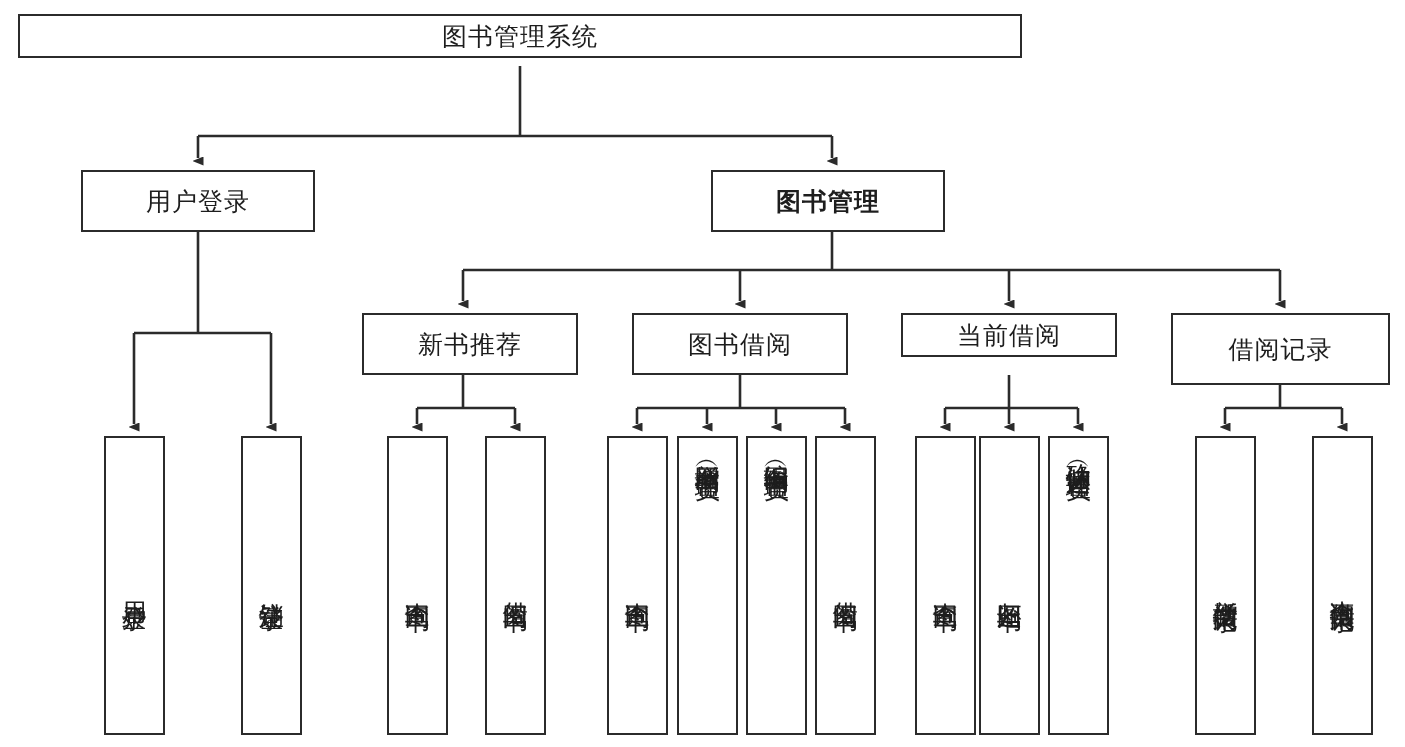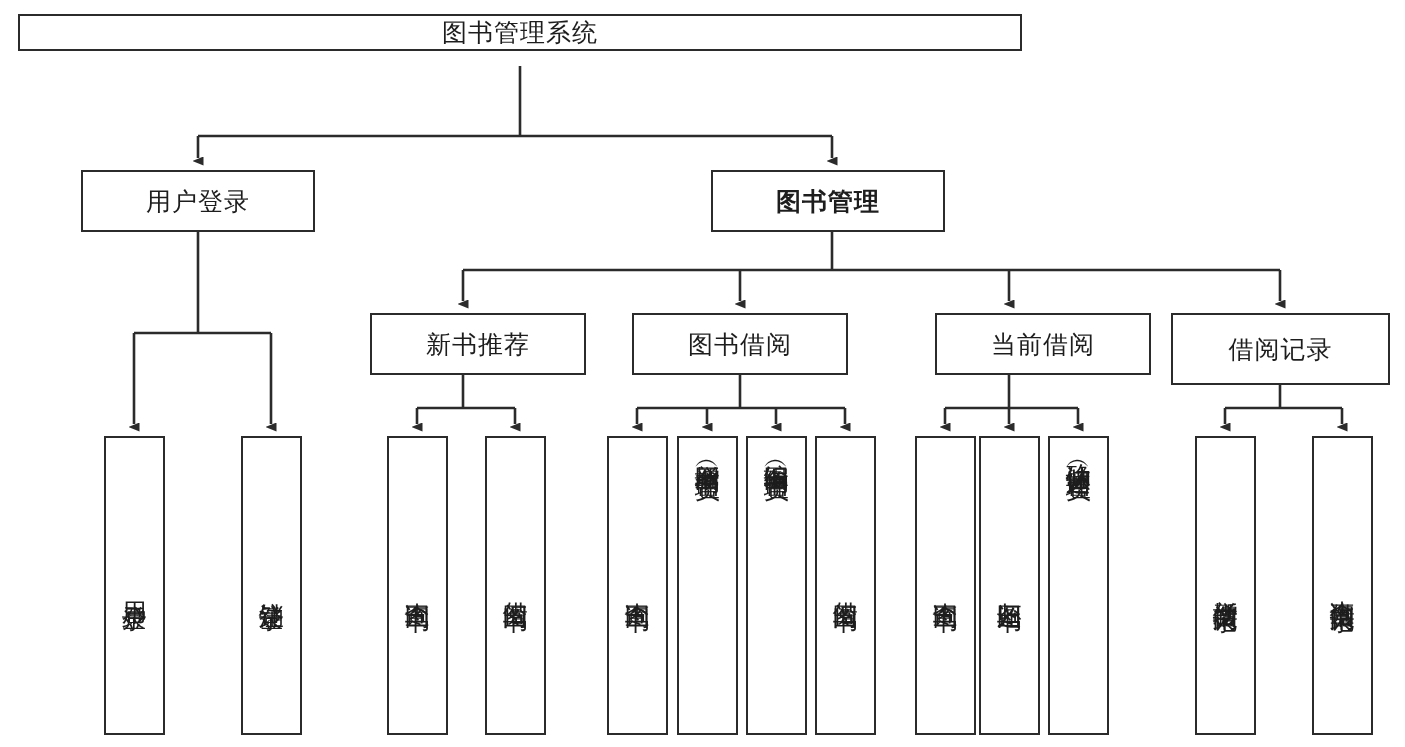--- a/index.html
+++ b/index.html
@@ -127,41 +127,41 @@
       <path d="M1009,408 L1009,424" marker-end="url(#arrow)"></path>
       <path d="M1078,408 L1078,424" marker-end="url(#arrow)"></path>
 
       <path d="M1280,375 L1280,408"></path>
       <path d="M1225,408 L1342,408"></path>
       <path d="M1225,408 L1225,424" marker-end="url(#arrow)"></path>
       <path d="M1342,408 L1342,424" marker-end="url(#arrow)"></path>
     </g>
   </svg>
 
-  <div class="node-box node-h node-root" style="left:18px; top:14px; width:1004px; height:37px;">
+  <div class="node-box node-h node-root" style="left:18px; top:14px; width:1004px; height:44px;">
     <span class="node-label">图书管理系统</span>
   </div>
 
   <div class="node-box node-h" style="left:81px; top:170px; width:234px; height:62px;">
     <span class="node-label">用户登录</span>
   </div>
 
   <div class="node-box node-h" style="left:711px; top:170px; width:234px; height:62px;font-weight:bold;">
     <span class="node-label">图书管理</span>
   </div>
 
-  <div class="node-box node-h" style="left:370px; top:313px; width:216px; height:62px;">
+  <div class="node-box node-h" style="left:362px; top:313px; width:216px; height:62px;">
     <span class="node-label">新书推荐</span>
   </div>
 
   <div class="node-box node-h" style="left:632px; top:313px; width:216px; height:62px;">
     <span class="node-label">图书借阅</span>
   </div>
 
-  <div class="node-box node-h" style="left:935px; top:313px; width:216px; height:62px;justify-content:center;">
+  <div class="node-box node-h" style="left:901px; top:313px; width:216px; height:44px;justify-content:center;">
     <span class="node-label">当前借阅</span>
   </div>
 
   <div class="node-box node-h" style="left:1171px; top:313px; width:219px; height:72px;font-family:Liberation Serif, serif;">
     <span class="node-label">借阅记录</span>
   </div>
 
   <div class="node-box node-v center-text" style="left:104px; top:436px; width:61px; height:299px;">
     <span class="node-label">用户登录</span>
   </div>

